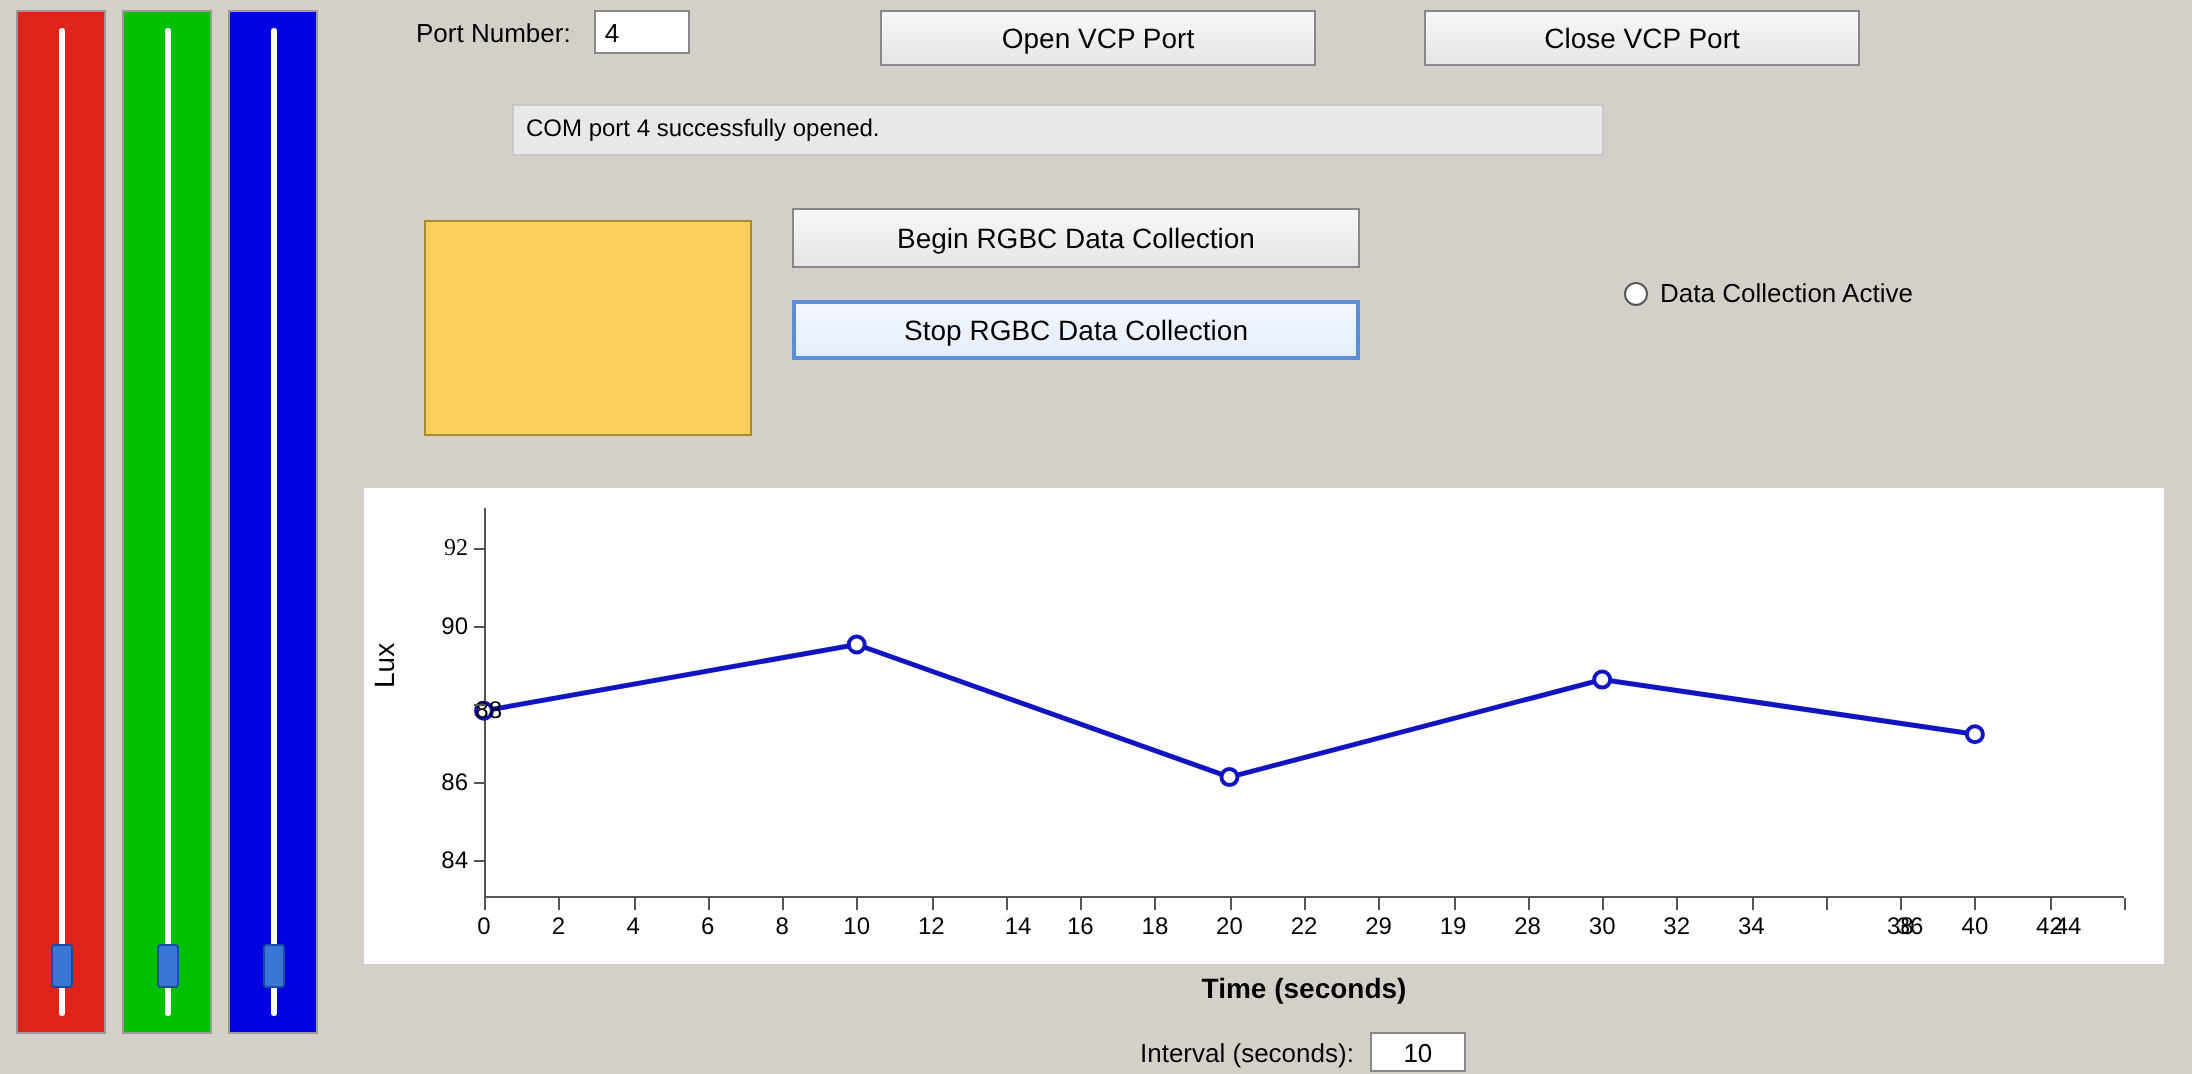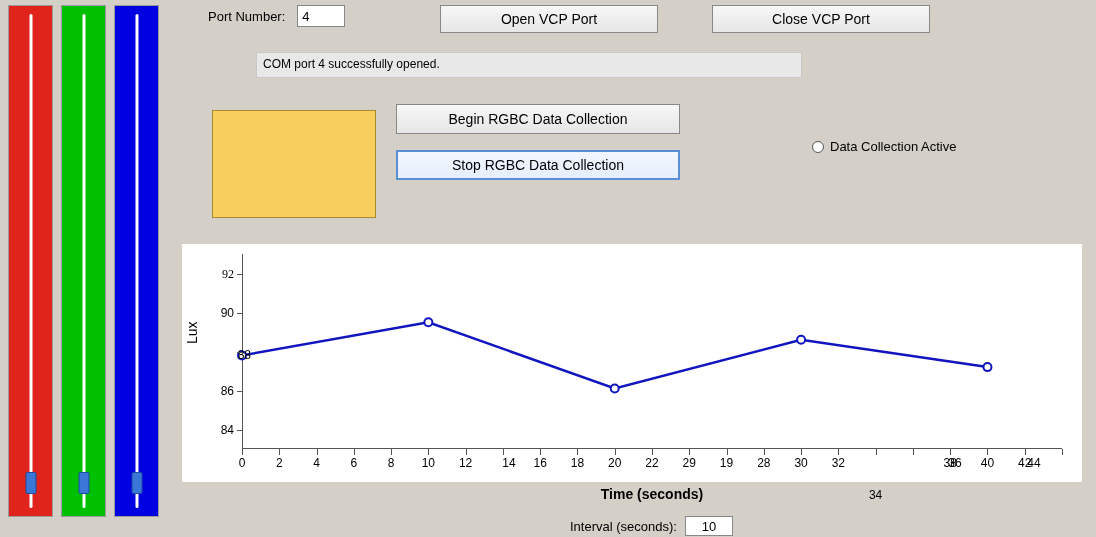--- a/index.html
+++ b/index.html
@@ -298,21 +298,21 @@
       <div class="xtick" style="left: 507.273px;">29</div>
       <div class="xtick-line" style="left: 507.273px;"></div>
       <div class="xtick" style="left: 544.545px;">19</div>
       <div class="xtick-line" style="left: 544.545px;"></div>
       <div class="xtick" style="left: 581.818px;">28</div>
       <div class="xtick-line" style="left: 581.818px;"></div>
       <div class="xtick" style="left: 619.091px;">30</div>
       <div class="xtick-line" style="left: 619.091px;"></div>
       <div class="xtick" style="left: 656.364px;">32</div>
       <div class="xtick-line" style="left: 656.364px;"></div>
-      <div class="xtick" style="left: 693.636px; margin-top: 32px;">34</div>
+      <div class="xtick" style="left: 693.636px;">34</div>
       <div class="xtick-line" style="left: 693.636px;"></div>
       <div class="xtick" style="left: 773px;">36</div>
       <div class="xtick-line" style="left: 730.909px;"></div>
       <div class="xtick" style="left: 768.182px;">38</div>
       <div class="xtick-line" style="left: 768.182px;"></div>
       <div class="xtick" style="left: 805.455px;">40</div>
       <div class="xtick-line" style="left: 805.455px;"></div>
       <div class="xtick" style="left: 842.727px;">42</div>
       <div class="xtick-line" style="left: 842.727px;"></div>
       <div class="xtick" style="left: 852px;">44</div>

